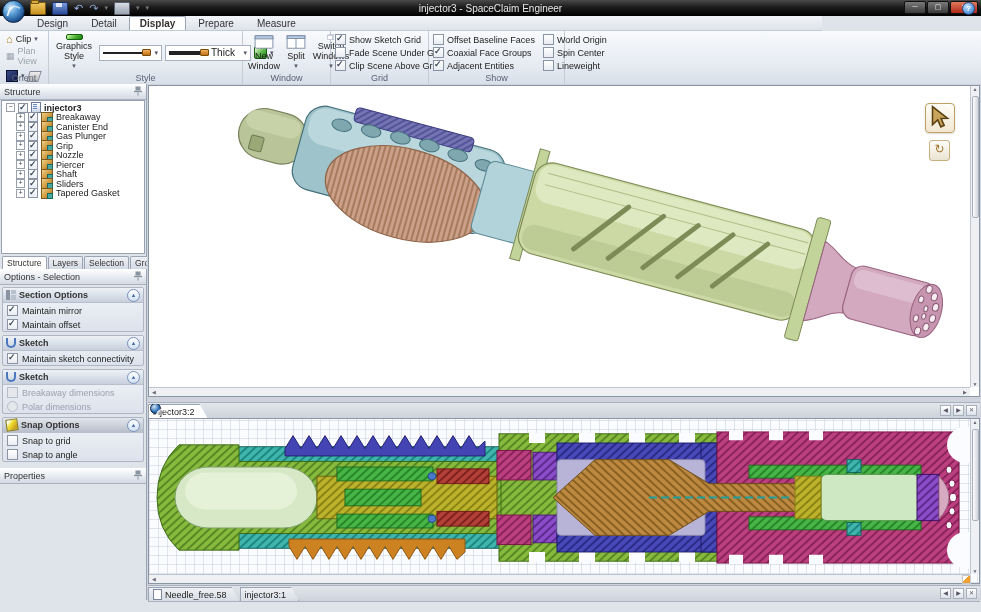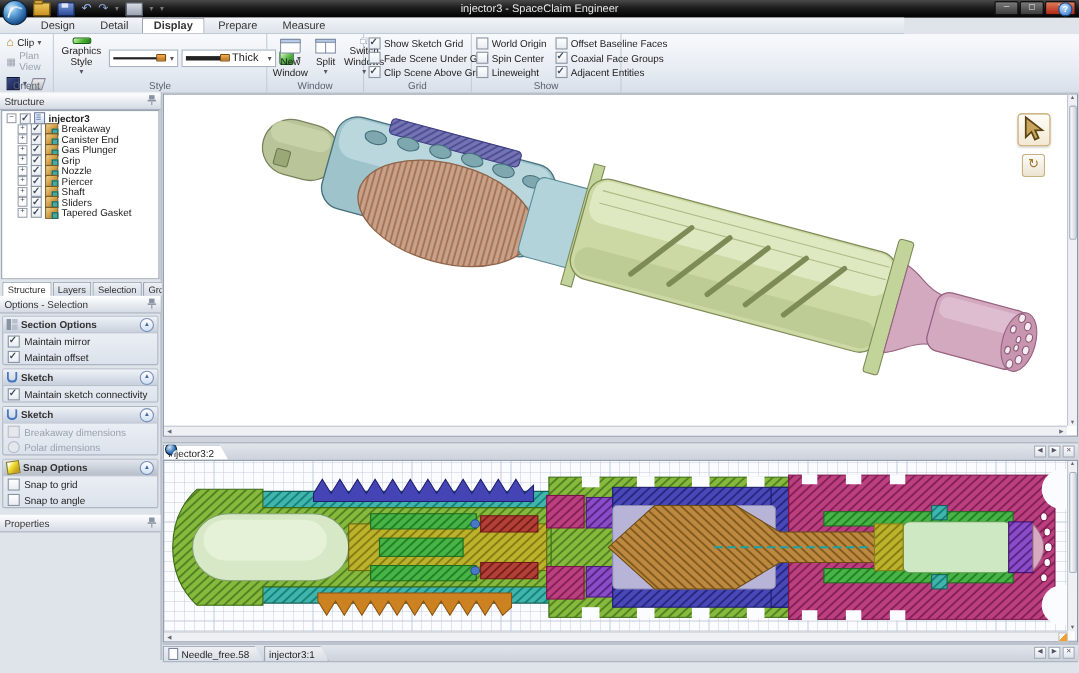--- a/index.html
+++ b/index.html
@@ -273,48 +273,48 @@
         </div>
       <div class="glabel">Grid</div>
     </div>
 
     <div class="rgroup" style="width:136px">
       <div class="showcols">
         <div>
 
             <div class="chkrow">
               <span class="cb"></span>
+              <span>Offset Baseline Faces</span>
+            </div>
+
+            <div class="chkrow">
+              <span class="cb checked"></span>
+              <span>Coaxial Face Groups</span>
+            </div>
+
+            <div class="chkrow">
+              <span class="cb checked"></span>
+              <span>Adjacent Entities</span>
+            </div>
+          </div>
+        <div>
+
+            <div class="chkrow">
+              <span class="cb"></span>
               <span>World Origin</span>
             </div>
 
             <div class="chkrow">
               <span class="cb"></span>
               <span>Spin Center</span>
             </div>
 
             <div class="chkrow">
               <span class="cb"></span>
               <span>Lineweight</span>
-            </div>
-          </div>
-        <div>
-
-            <div class="chkrow">
-              <span class="cb"></span>
-              <span>Offset Baseline Faces</span>
-            </div>
-
-            <div class="chkrow">
-              <span class="cb checked"></span>
-              <span>Coaxial Face Groups</span>
-            </div>
-
-            <div class="chkrow">
-              <span class="cb checked"></span>
-              <span>Adjacent Entities</span>
             </div>
           </div>
       </div>
       <div class="glabel">Show</div>
     </div>
     <div class="rgroup" style="flex:1;border-right:none"></div>
   </div>
 
   <div class="sidebar">
     <div class="phead">

